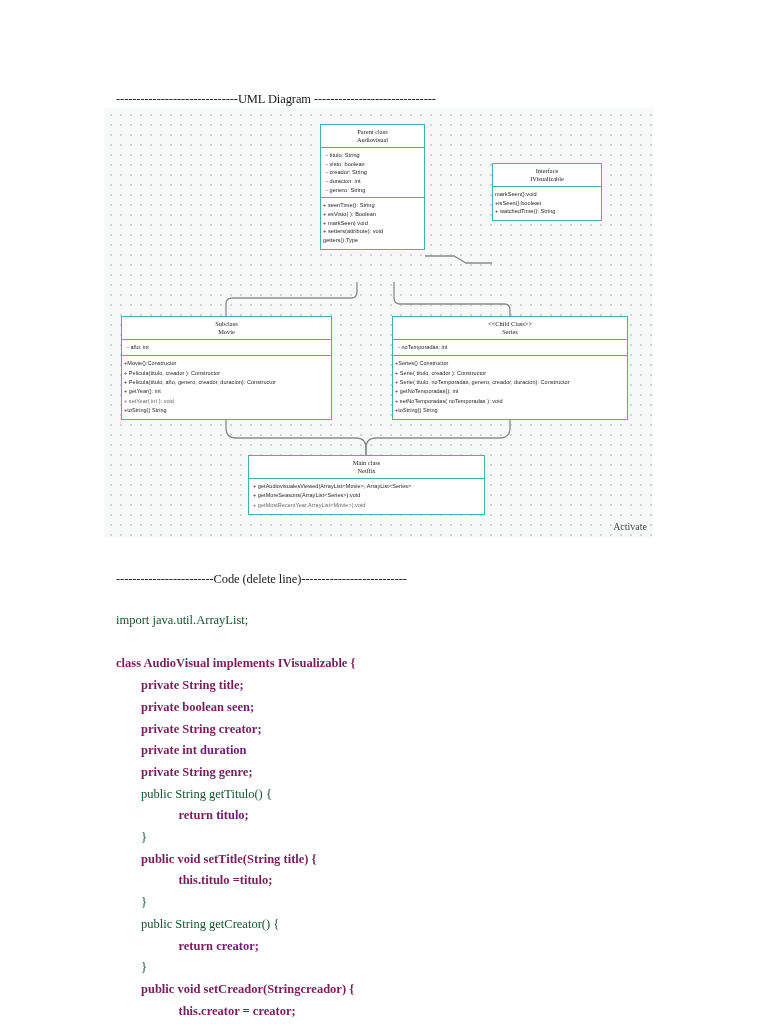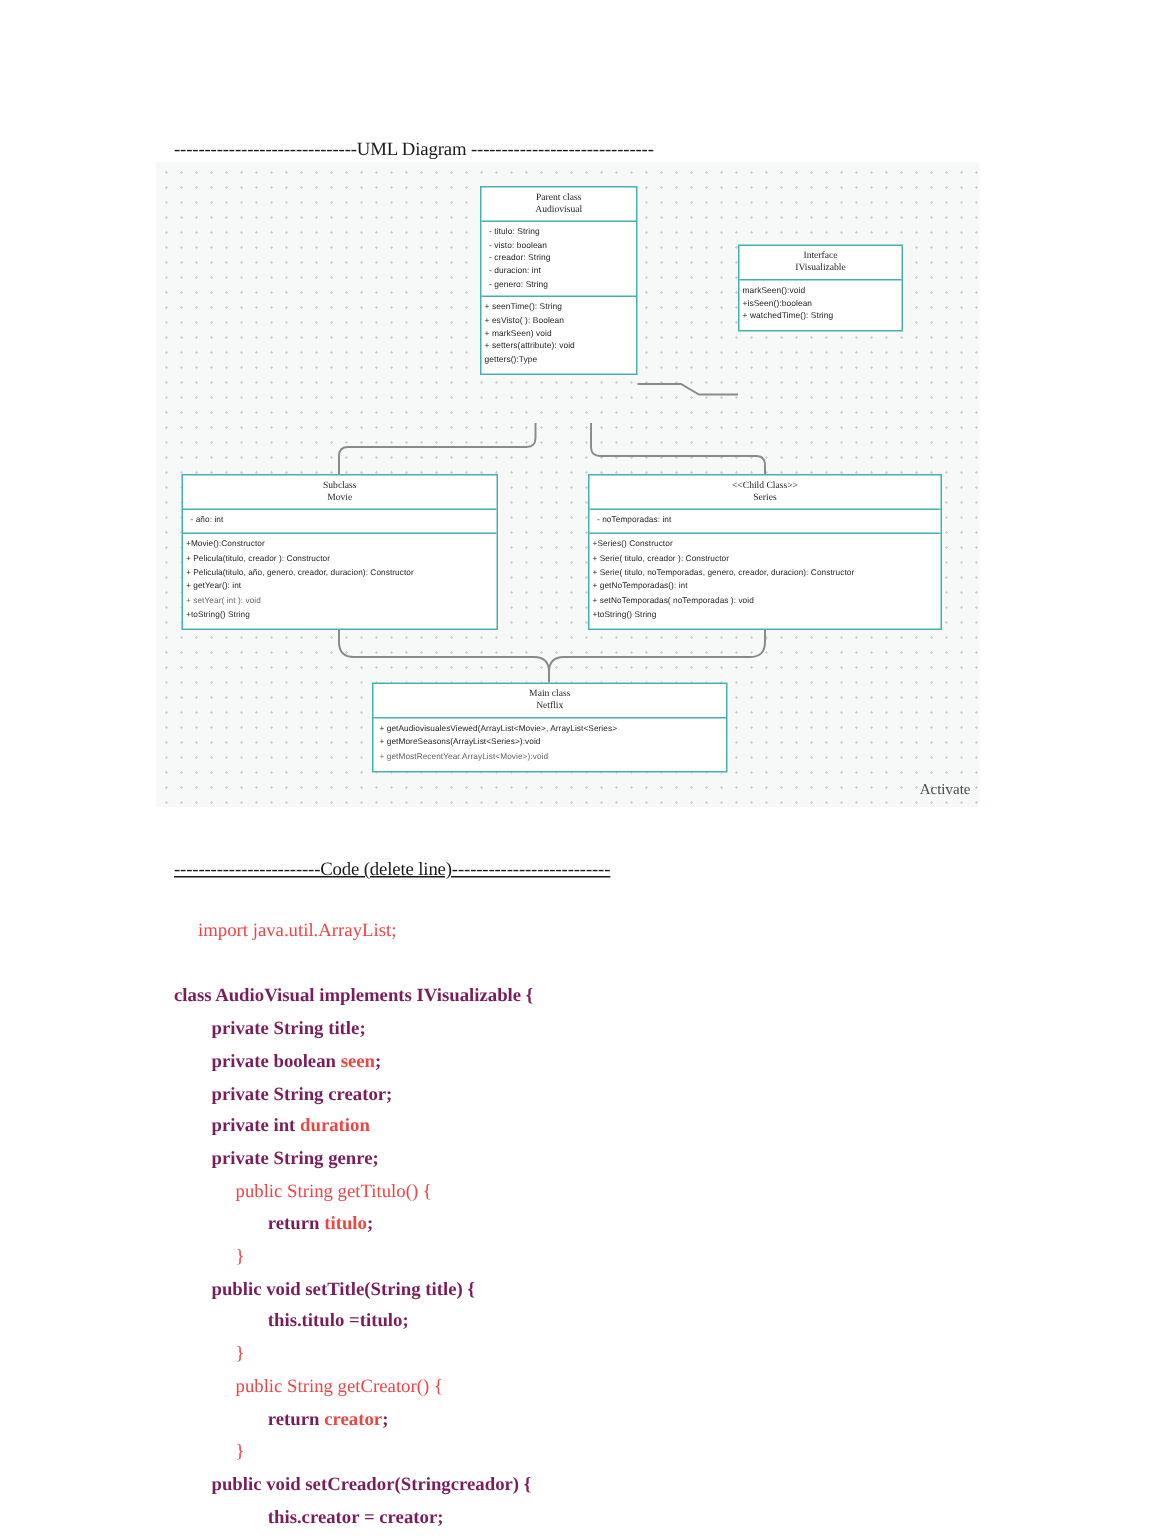--- a/index.html
+++ b/index.html
@@ -20,21 +20,21 @@
   .section-head {
     position: absolute;
     left: 116px;
     font-family: "Liberation Serif", serif;
     font-size: 12.5px;
     color: #1a1a1a;
     white-space: nowrap;
     letter-spacing: -0.1px;
   }
   #uml-head { top: 92px; }
-  #code-head { top: 572px; text-decoration: underline; }
+  #code-head { top: 572px; }
 
   
   .diagram {
     position: absolute;
     left: 104px;
     top: 108px;
     width: 549px;
     height: 430px;
     background-color: #f7f9f9;
     background-image: radial-gradient(#c9d2d4 0.7px, transparent 0.8px);
@@ -111,23 +111,23 @@
     position: absolute;
     left: 116px;
     top: 610px;
     width: 560px;
     font-family: "Liberation Serif", serif;
     font-size: 12.5px;
     line-height: 21.7px;
     white-space: pre;
   }
   .code .ln { display: block; white-space: pre; }
-  .c-black  { color: #ef4444; margin-left: 16px; }
+  .c-black  { color: #14532d; }
   .c-maroon { color: #7a1d5c; font-weight: bold; text-align: right; }
-  .c-blue   { color: #ef4444; font-weight: bold; }
+  .c-blue   { color: #701a75; font-weight: bold; }
 </style>
 </head>
 <body>
 
 <div class="page">
 
   <div class="section-head" id="uml-head">------------------------------UML Diagram ------------------------------</div>
 
   <div class="diagram">
 

